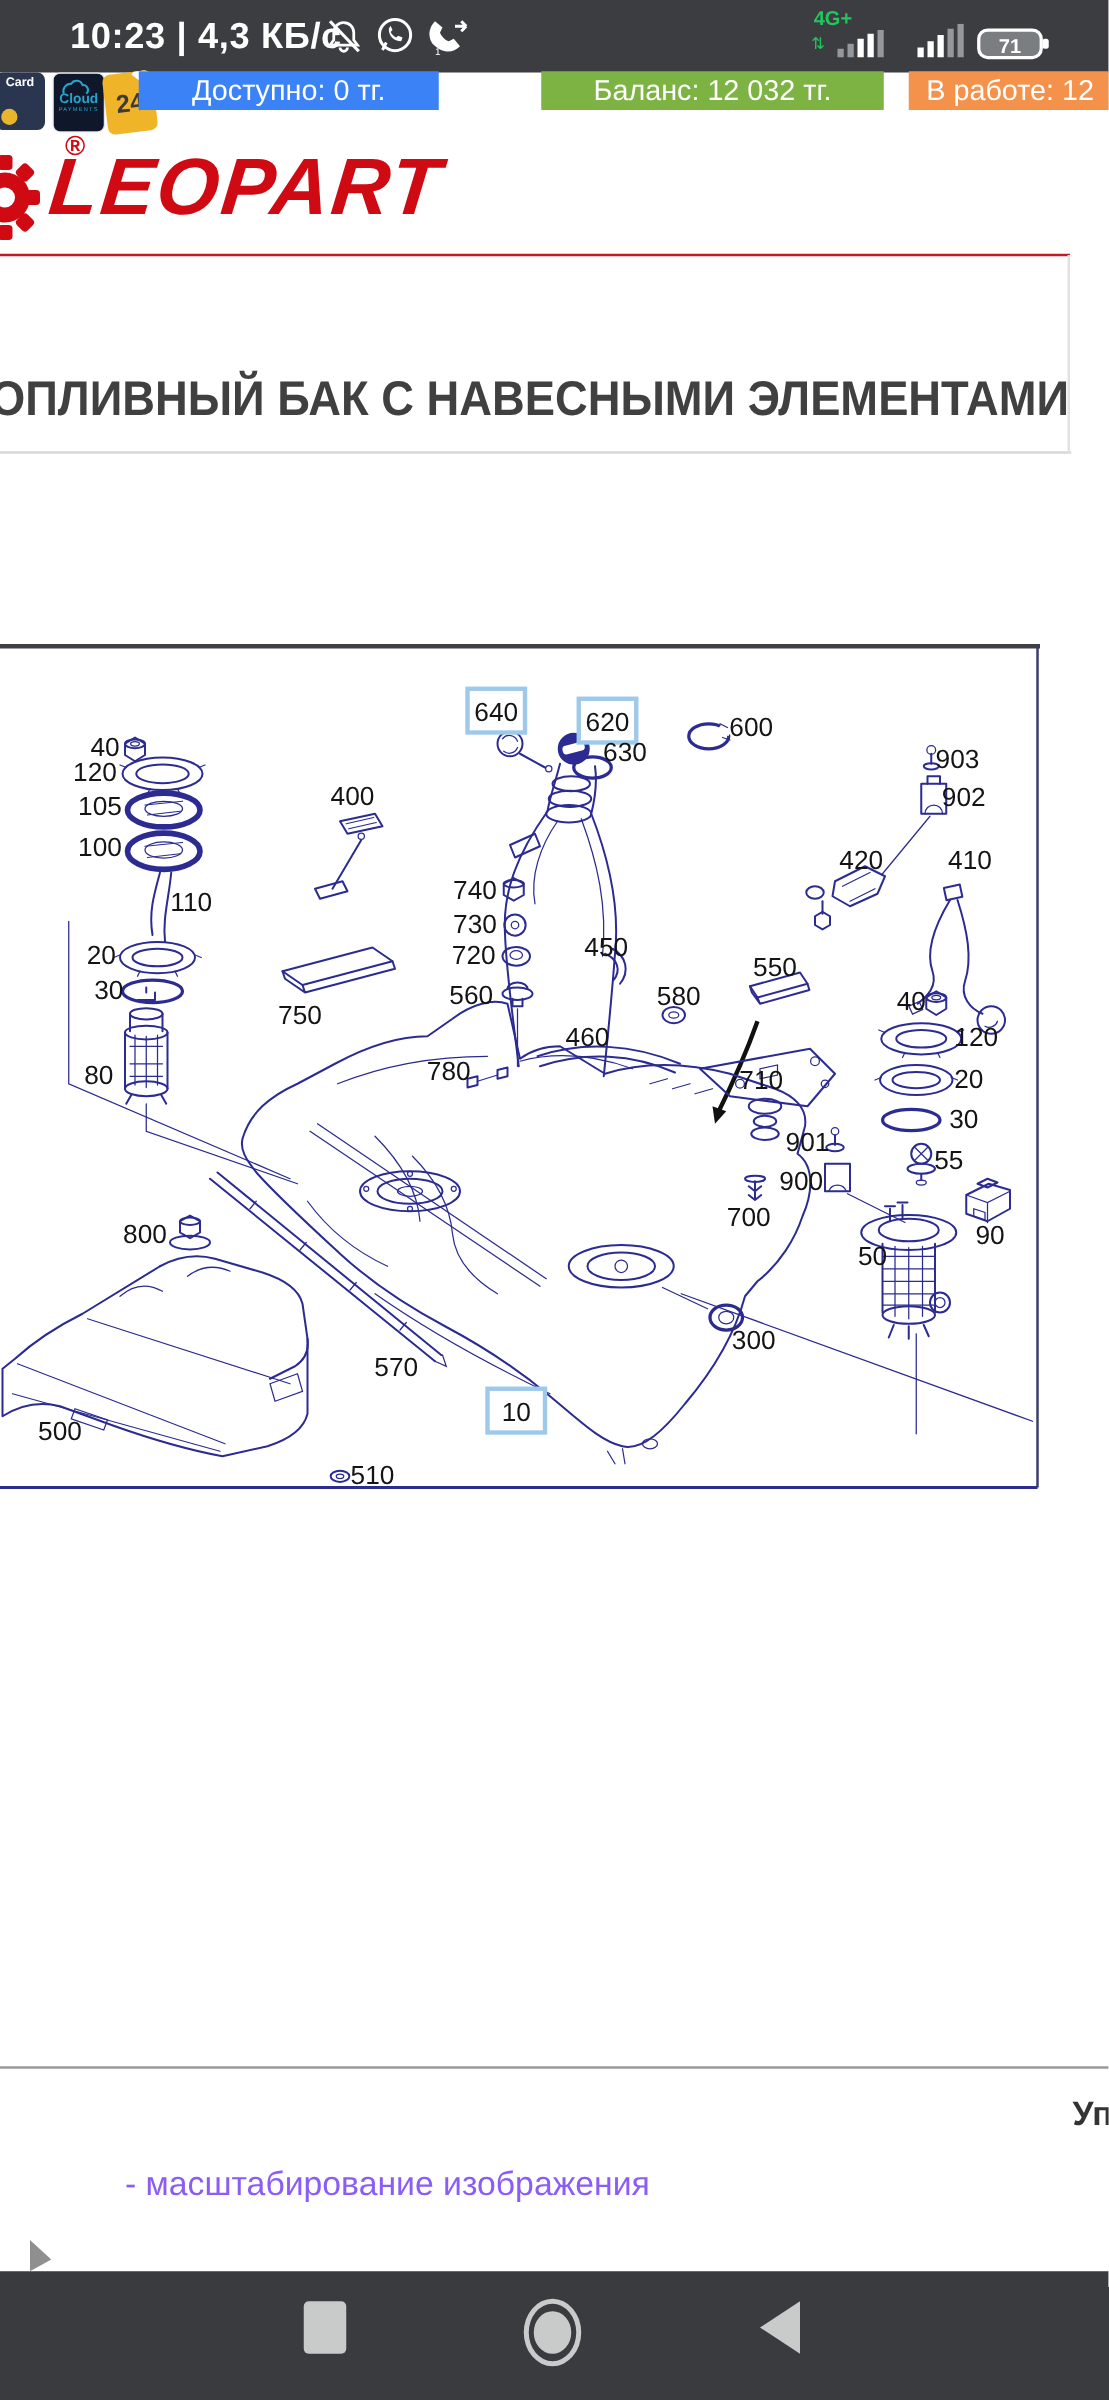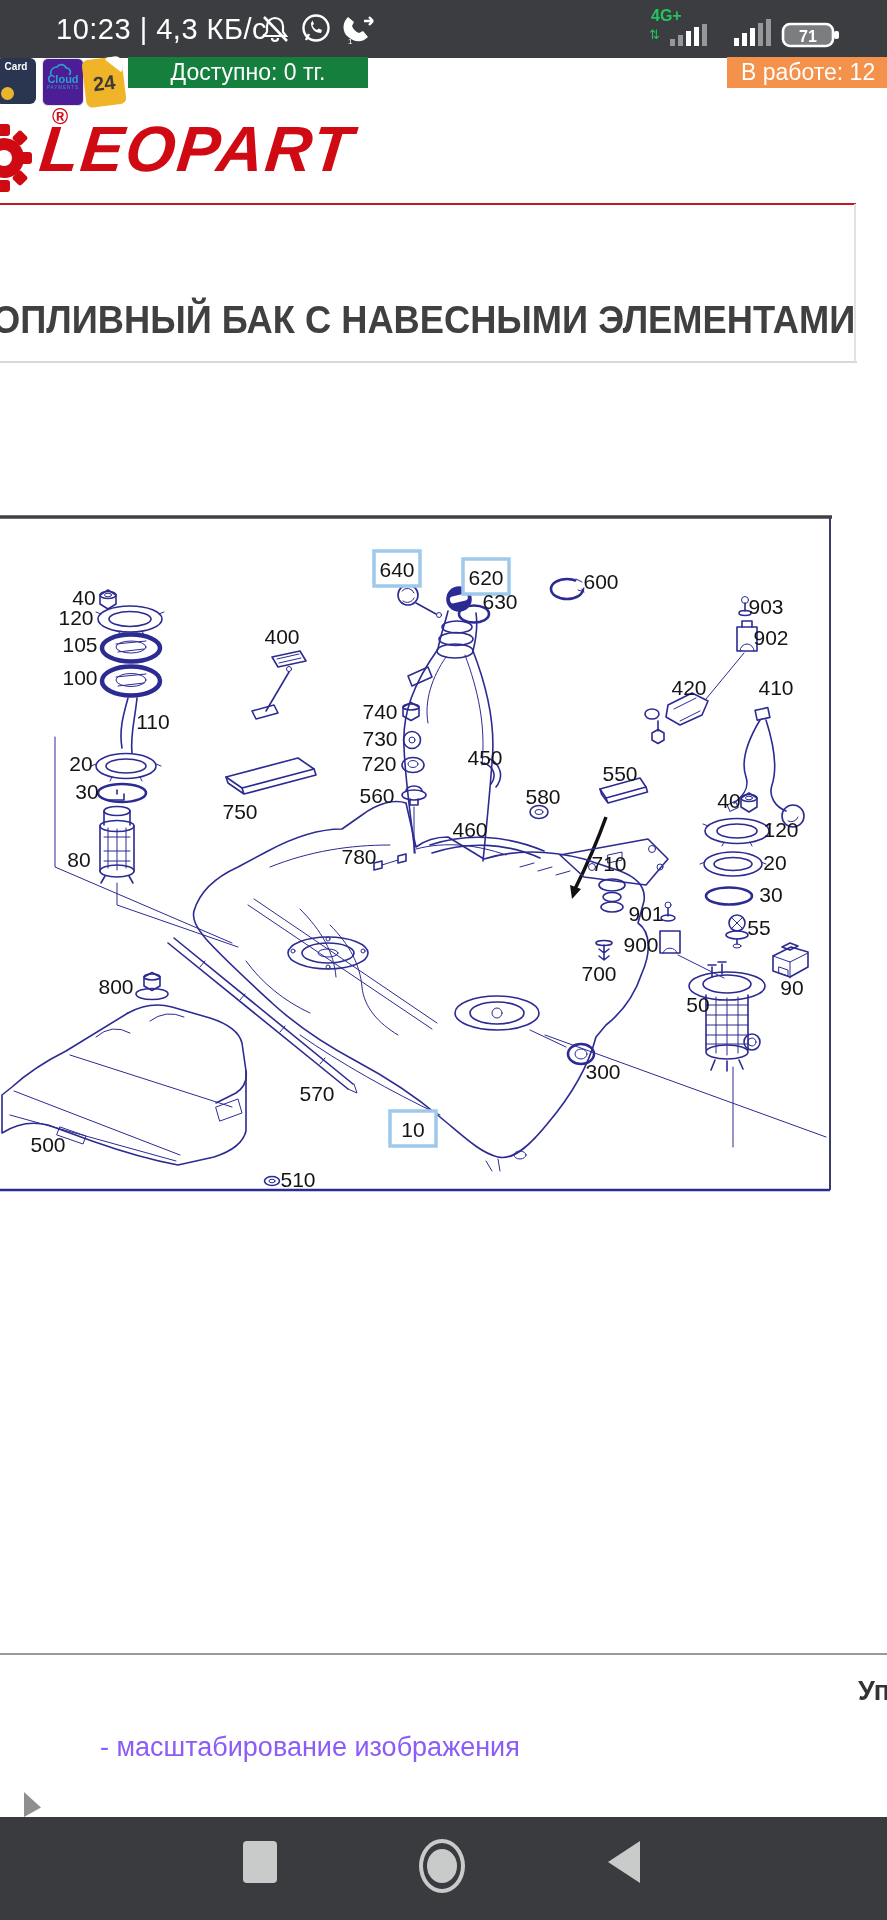--- a/index.html
+++ b/index.html
@@ -1,20 +1,20 @@
 <!DOCTYPE html>
 <html><head>
 <meta charset="utf-8">
 <style>
   html,body{margin:0;padding:0;background:#ffffff;}
   #screen{position:relative;width:887px;height:1920px;background:#fff;overflow:hidden;
           font-family:"Liberation Sans",sans-serif;}
   
   .statusbar{position:absolute;left:0;top:0;width:887px;height:58px;background:#3b3d40;}
-  .clock{position:absolute;left:56px;top:13px;color:#fff;font-size:29px;font-weight:400;letter-spacing:0.5px;}
+  .clock{position:absolute;left:56px;top:13px;color:#fff;font-size:29px;font-weight:700;letter-spacing:0.5px;}
   .sb-ico{position:absolute;top:0;}
   .sb-right-label{position:absolute;color:#22c55e;font-weight:700;}
   
   .promo-icon{position:absolute;top:58px;height:46px;border-radius:6px;overflow:hidden;}
   .badge{position:absolute;top:57px;height:31px;color:#fff;font-size:23px;line-height:31px;
          text-align:center;white-space:nowrap;transform-origin:left center;}
   
   .logo-wrap{position:absolute;left:0;top:104px;width:887px;height:96px;overflow:hidden;}
   .logo-text{position:absolute;left:40px;top:8px;color:#cf0a12;font-size:64px;font-weight:700;
              font-style:italic;letter-spacing:2px;transform:skewX(-6deg);}
@@ -95,34 +95,35 @@
       <rect x="53" y="9" width="5" height="8" rx="2" fill="#fff"></rect>
       <text x="27" y="20" text-anchor="middle" fill="#fff" font-size="16" font-weight="bold" font-family="Liberation Sans, sans-serif">71</text>
     </svg>
   </div>
 
   <div class="promo-icon" style="left:-4px;width:40px;background:#2a3550">
     <div style="color:#fff;font-size:10px;font-weight:700;text-align:center;margin-top:3px">Card</div>
     <div style="position:absolute;left:5px;bottom:4px;width:13px;height:13px;border-radius:50%;background:#e8b62c"></div>
   </div>
 
-  <div class="promo-icon" style="left:42px;width:40px;background:#4c1d95;border:1px solid #e4e4e4">
+  <div class="promo-icon" style="left:42px;width:40px;background:#0f172a;border:1px solid #e4e4e4">
     <svg width="40" height="14" viewBox="0 0 40 14" style="display:block;margin-top:4px">
       <path d="M8 12 a6 6 0 0 1 6 -8 a5 5 0 0 1 9 1 a4 4 0 0 1 3 7" fill="none" stroke="#29a3cc" stroke-width="1.6"></path>
     </svg>
     <div style="color:#29a3cc;font-size:11px;font-weight:700;text-align:center;margin-top:-4px">Cloud</div>
     <div style="color:#29a3cc;font-size:4.5px;letter-spacing:1px;text-align:center">PAYMENTS</div>
   </div>
 
   <div class="promo-icon" style="left:84px;width:40px;height:48px;background:#f0b428;transform:rotate(-7deg)">
     <div style="position:absolute;right:-8px;top:-8px;width:20px;height:20px;background:#fff;transform:rotate(45deg)"></div>
     <div style="color:#3a3a3a;font-size:20px;font-weight:700;text-align:center;margin-top:14px">24</div>
   </div>
 
-  <div class="badge" style="left:128px;width:240px;background:#15803d">Доступно: 0 тг.</div>
+  <div class="badge" style="left:111px;width:240px;background:#3b82f6">Доступно: 0 тг.</div>
+  <div class="badge" style="left:433px;width:274px;background:#7cb342">Баланс: 12 032 тг.</div>
   <div class="badge" style="left:727px;width:160px;background:#f4914a;text-align:left;padding-left:14px">В работе: 12</div>
 
   <div class="logo-wrap">
     <svg style="position:absolute;left:-26px;top:12px" width="66" height="84" viewBox="0 0 66 84">
       <g fill="#cf0a12">
         <circle cx="30" cy="42" r="20"></circle>
         <rect x="24" y="8" width="12" height="12" rx="3"></rect>
         <rect x="24" y="64" width="12" height="12" rx="3"></rect>
         <rect x="2" y="36" width="12" height="12" rx="3"></rect>
         <rect x="46" y="36" width="12" height="12" rx="3"></rect>

